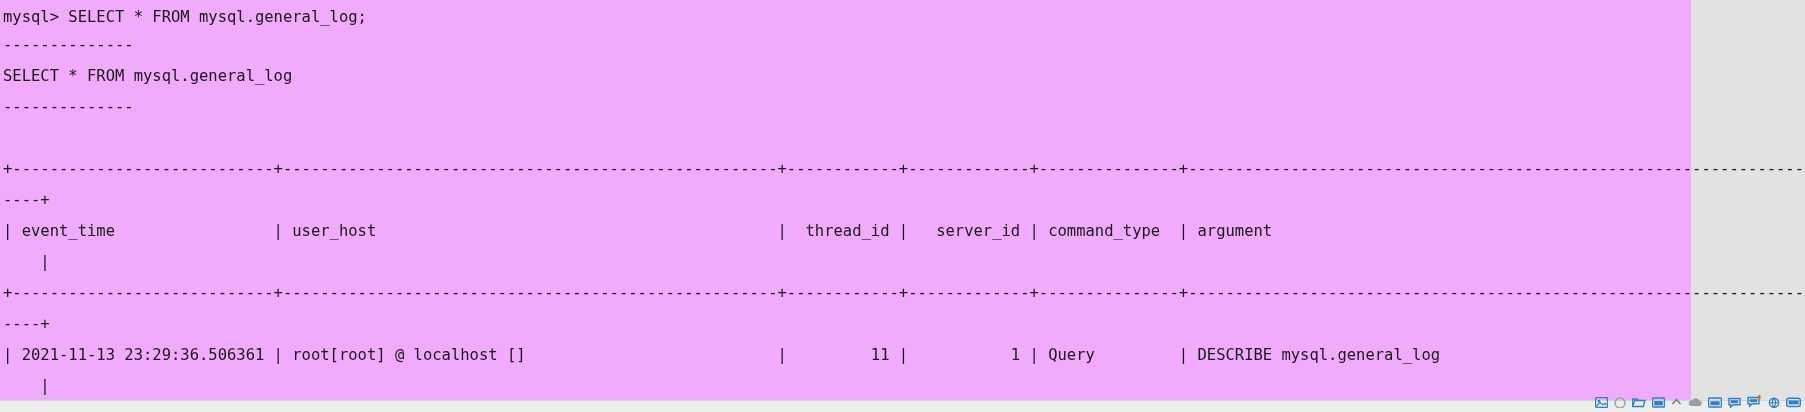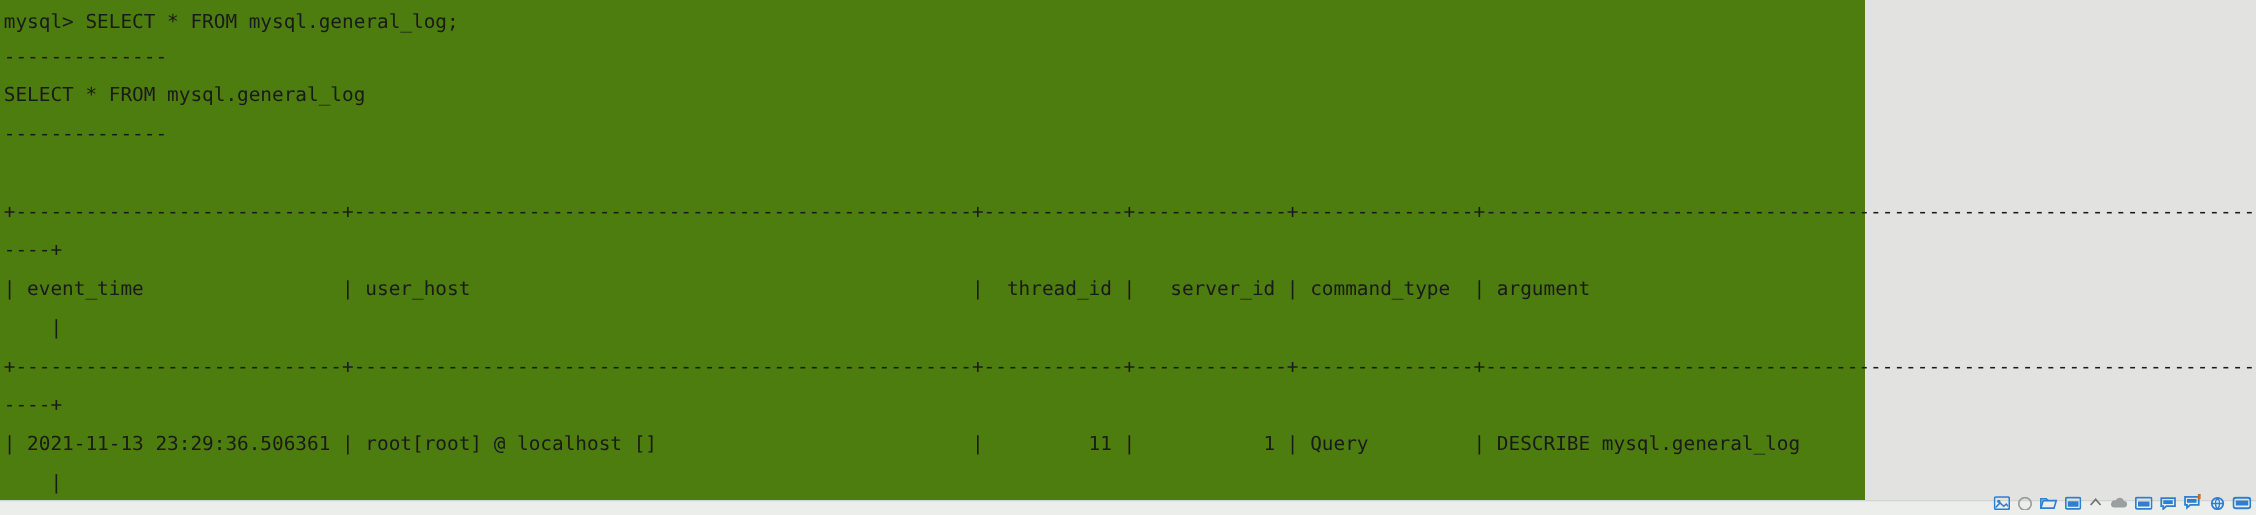--- a/index.html
+++ b/index.html
@@ -4,22 +4,22 @@
 <style>
   html,body{margin:0;padding:0;}
   body{
     width:1805px;height:412px;
     background:#e2e3e1;
     font-family:"DejaVu Sans Mono","Liberation Mono",monospace;
     overflow:hidden;
   }
   #term{
     position:relative;
-    width:1492px;height:400px;
-    background:#4d7c0f;
+    width:1691px;height:400px;
+    background:#f0abfc;
     color:#1a1a1a;
     font-size:15.5px;
     line-height:31px;
     letter-spacing:0px;
     padding:0 0 0 3px;
     box-sizing:border-box;
     white-space:pre;
   }
   #term .line{
     height:31px;

